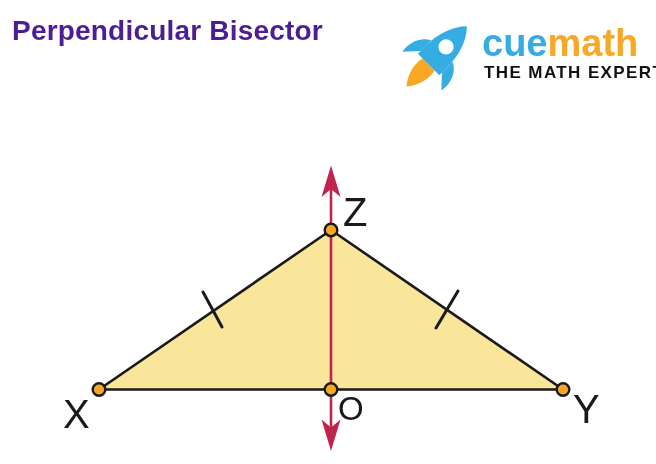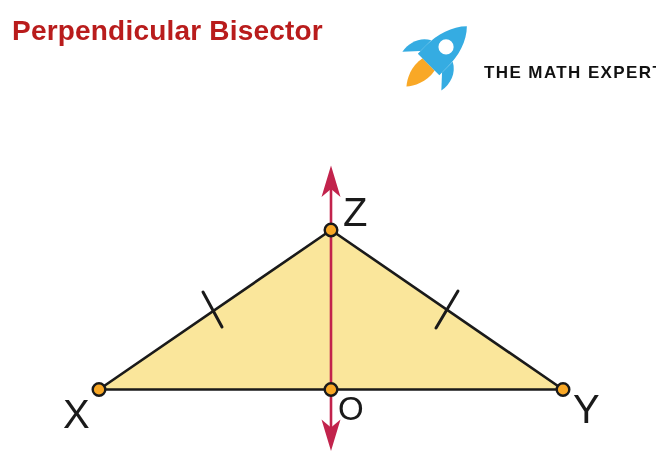--- a/index.html
+++ b/index.html
@@ -13,21 +13,21 @@
     width: 656px;
     height: 464px;
     background: #ffffff;
     overflow: hidden;
   }
   
   .title {
     position: absolute;
     left: 12px;
     top: 13px;
-    color: #b91c1c;
+    color: #4c1d95;
     font-size: 28px;
     font-weight: bold;
     line-height: 36px;
     letter-spacing: 0.2px;
   }
   
   .logo {
     position: absolute;
     left: 396px;
     top: 6px;
@@ -88,20 +88,21 @@
   <div class="logo">
     <svg class="rocket" viewBox="0 0 86 96">
       <g transform="translate(44,47) rotate(45) scale(0.95)">
         <path d="M-16,-3 C-27,3 -31,15 -29,27 L-16,13 Z" fill="#35ACE2"></path>
         <path d="M16,-3 C27,3 31,15 29,27 L16,13 Z" fill="#35ACE2"></path>
         <path d="M-9,17 C-12,32 -5,44 0,50 C5,44 12,32 9,17 Z" fill="#F9A826"></path>
         <path d="M0,-40 C11,-29 16,-12 16,5 L16,17 L-16,17 L-16,5 C-16,-12 -11,-29 0,-40 Z" fill="#35ACE2"></path>
         <circle cx="0" cy="-9" r="8" fill="#ffffff"></circle>
       </g>
     </svg>
+    <div class="brand"><span class="cue">cue</span><span class="math">math</span></div>
     <div class="tagline">THE MATH EXPERT</div>
   </div>
 
   <svg class="diagram" viewBox="0 0 656 464">
 
     <polygon points="99,389.5 331,230 563,389.5" stroke="#1A1A1A" stroke-width="2.6" stroke-linejoin="round" fill="#FAE69B"></polygon>
 
     <path d="M203,292 L222,327" stroke="#1A1A1A" stroke-width="3" stroke-linecap="round"></path>
     <path d="M458,291 L436,328" stroke="#1A1A1A" stroke-width="3" stroke-linecap="round"></path>
 

